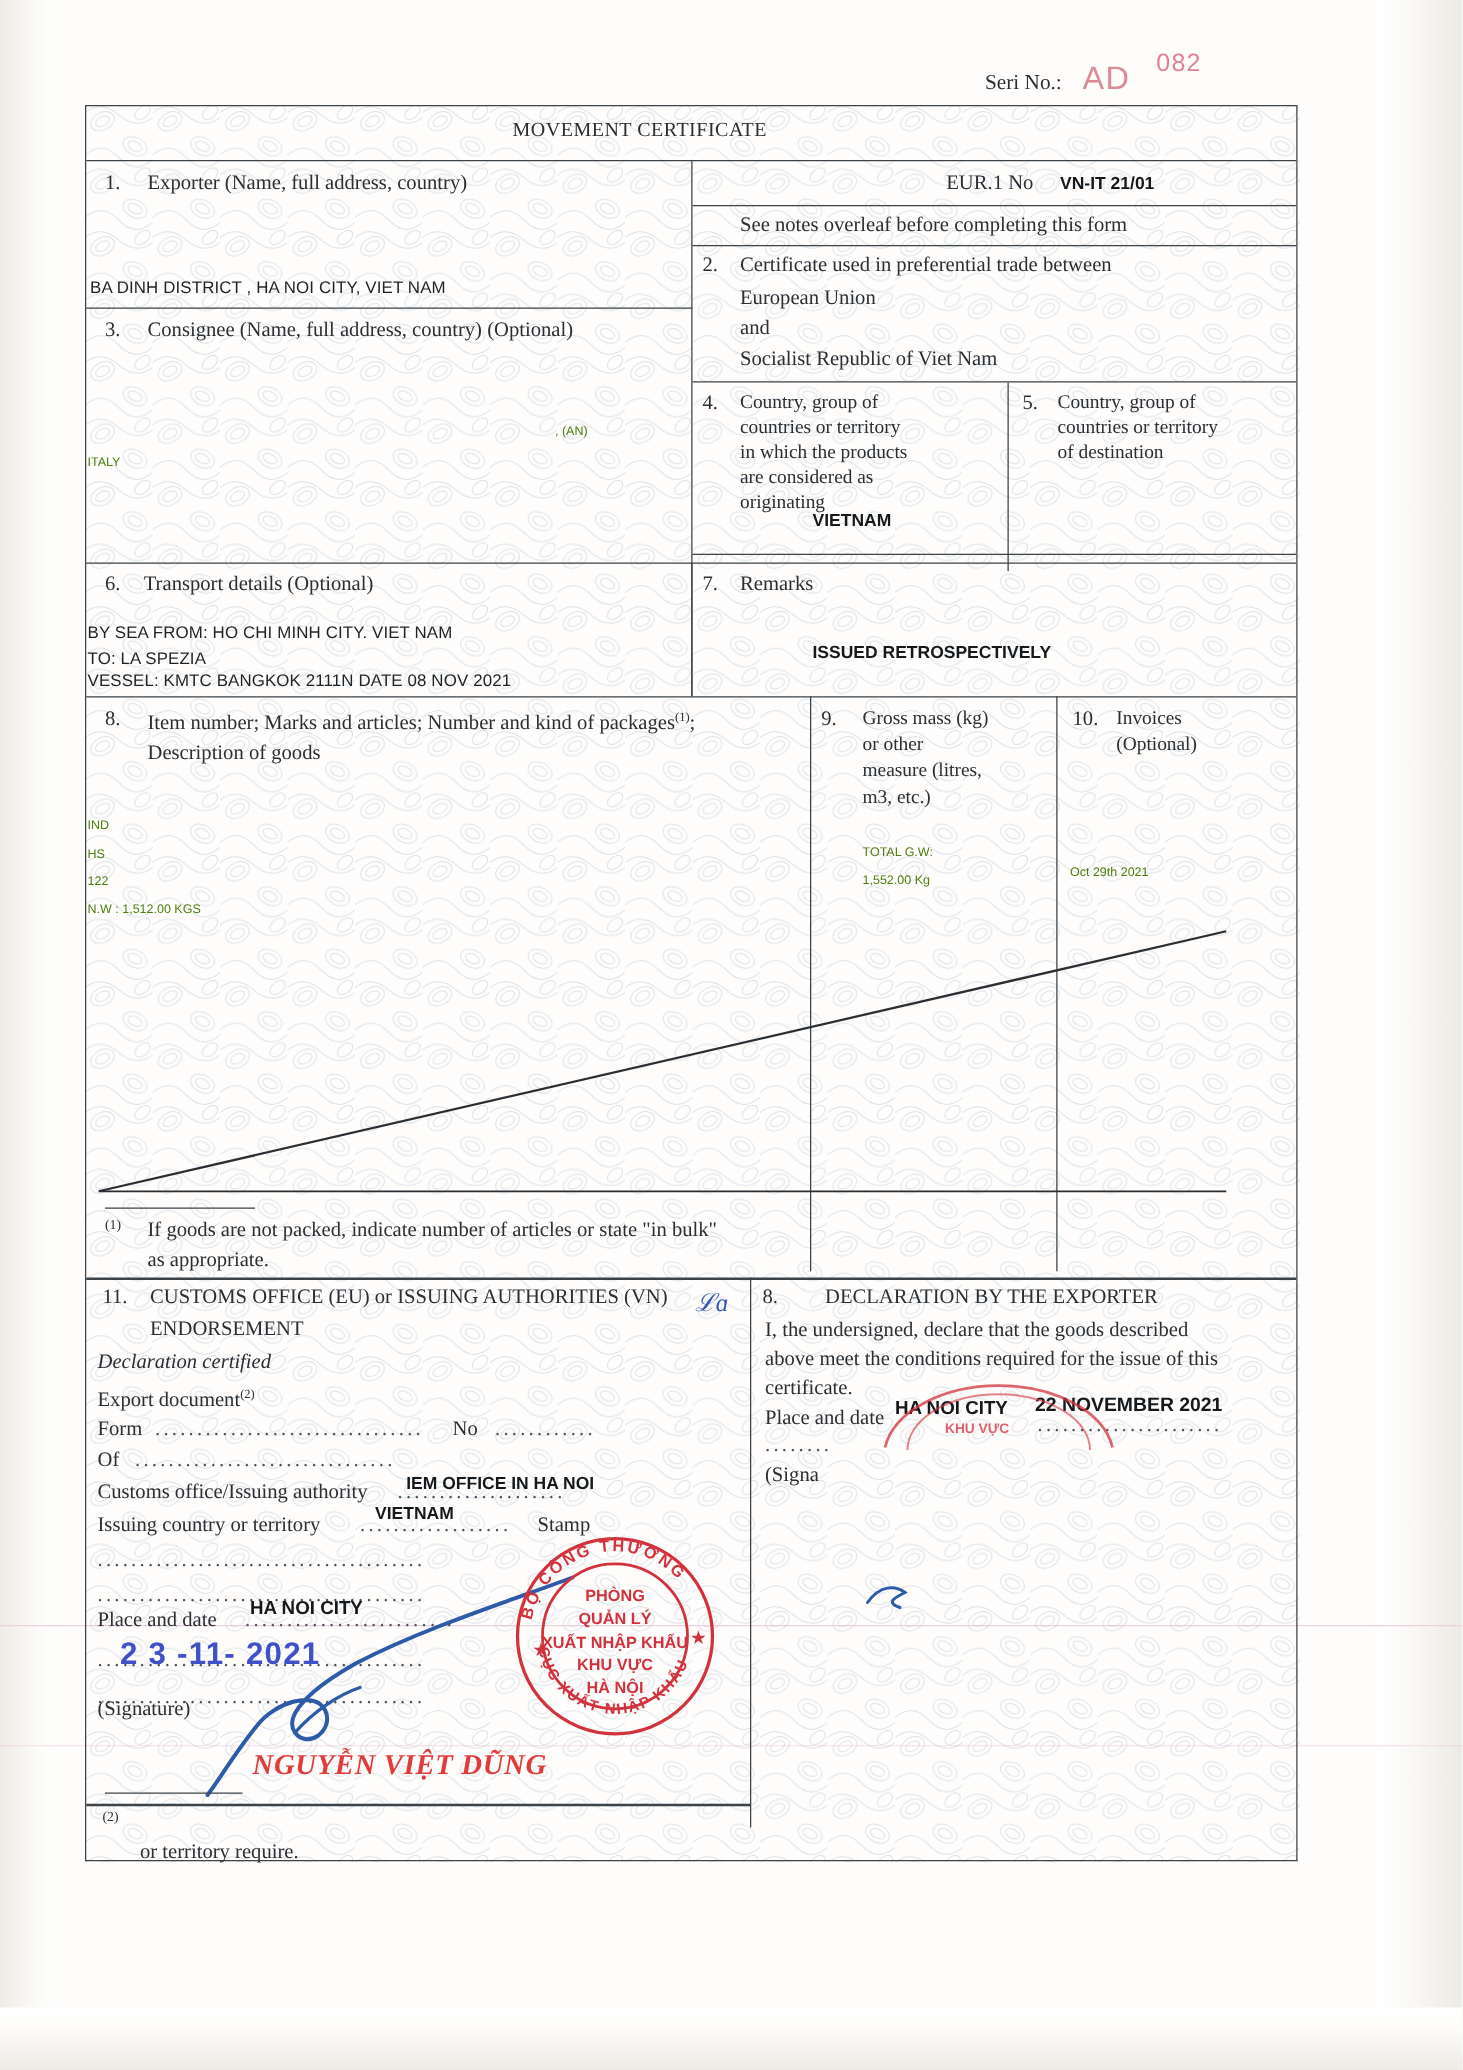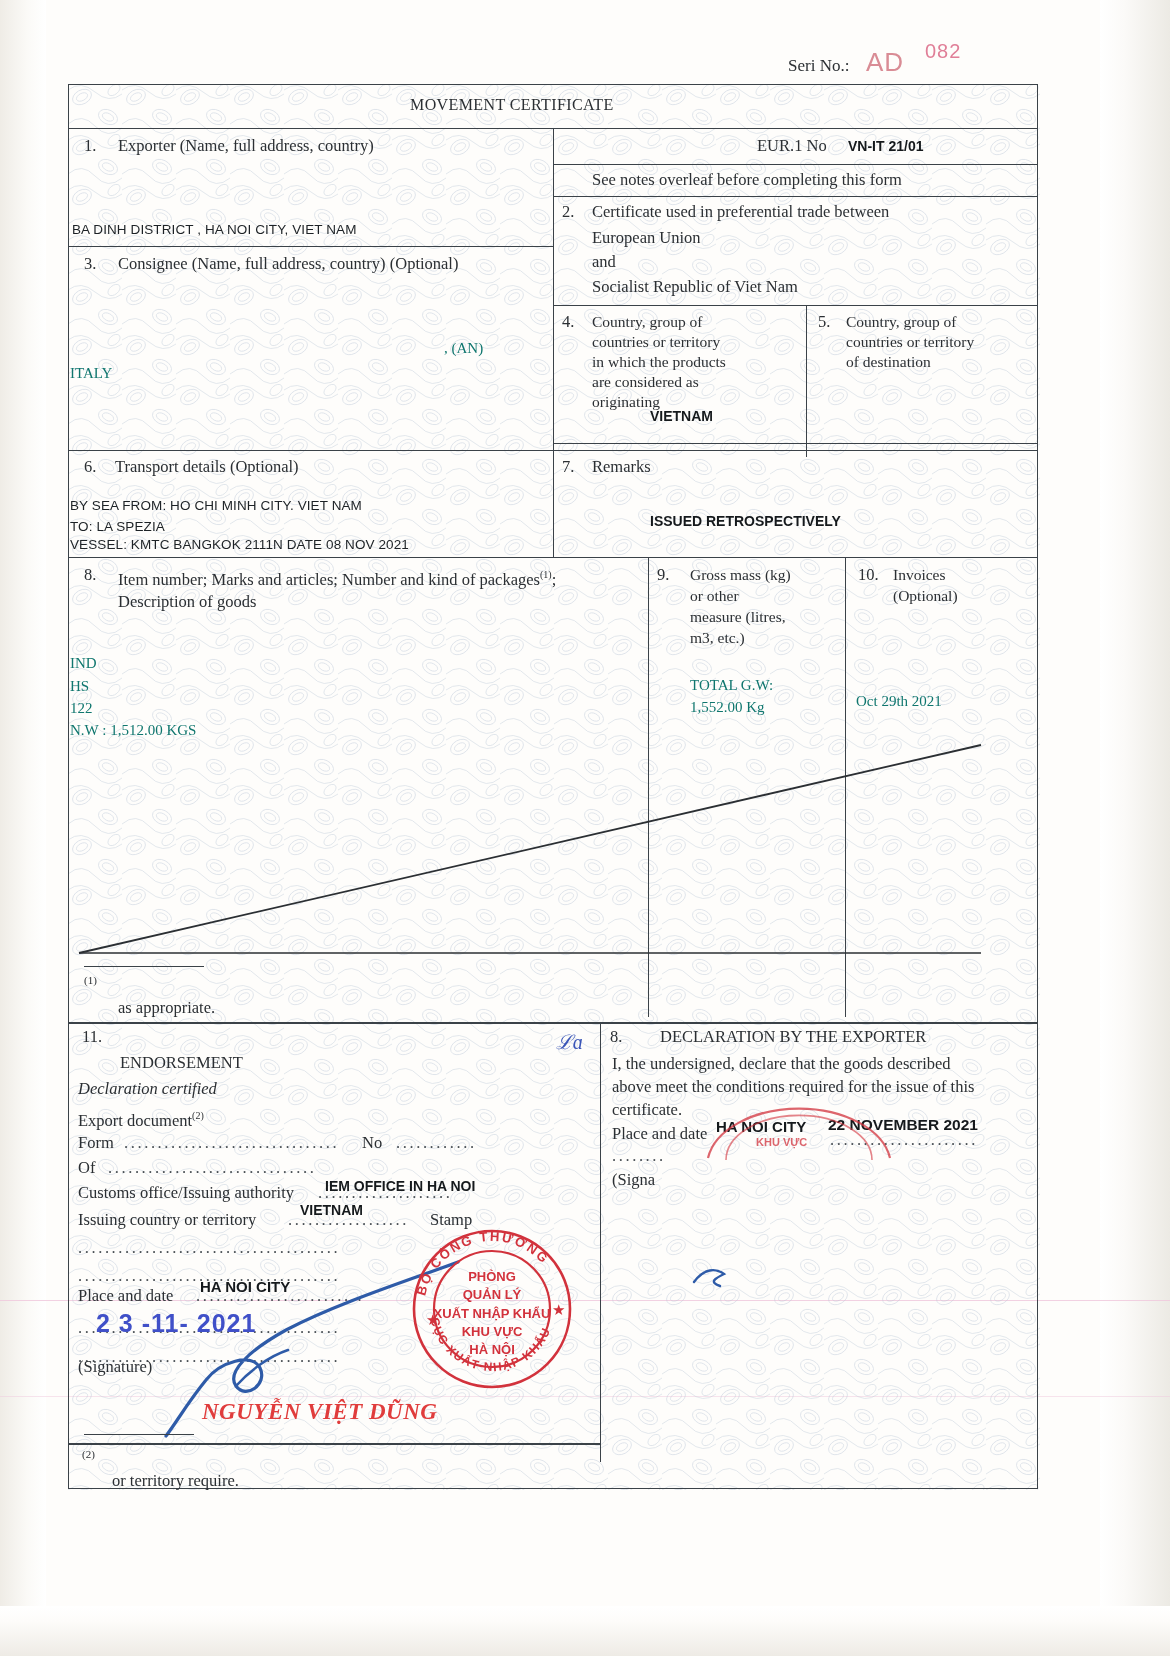--- a/index.html
+++ b/index.html
@@ -35,21 +35,21 @@
 
   .ttl{font-size:16px;letter-spacing:.4px;}
   .lbl{font-size:16.5px;line-height:20px;}
   .lbl-s{font-size:15.5px;line-height:19.5px;}
   .num{font-size:16.5px;}
   .sup{font-size:10px;vertical-align:super;}
 
   
   .typed{font-family:"Liberation Sans",sans-serif;font-size:13.5px;color:#1d2226;letter-spacing:.1px;}
   .typed-b{font-family:"Liberation Sans",sans-serif;font-size:14px;font-weight:bold;color:#15191c;}
-  .typed-m{font-family:Liberation Serif, serif;font-size:15px;color:#0f766e;}
+  .typed-m{font-family:Liberation Sans, sans-serif;font-size:10px;color:#4d7c0f;}
 
   .seri{font-size:17px;}
   .seri-ad{font-family:"Liberation Sans",sans-serif;font-size:26px;color:#d98c95;letter-spacing:1px;}
   .seri-no{font-family:"Liberation Sans",sans-serif;font-size:20px;color:#e07f98;letter-spacing:1px;}
 
   .dots{letter-spacing:2.6px;color:#4a5055;}
   .ital{font-style:italic;}
   .sig-red{font-family:"Liberation Serif",serif;font-weight:bold;font-style:italic;
     font-size:23px;color:#e03c3c;letter-spacing:.5px;}
   .blue-date{font-family:"Liberation Sans",sans-serif;font-weight:bold;font-size:25px;
@@ -177,25 +177,27 @@
   <div class="abs lbl-s" style="left:893px;top:586px;">(Optional)</div>
   <div class="abs typed-m" style="left:856px;top:693px;">Oct 29th 2021</div>
 
   <svg class="abs" style="left:69px;top:735px;width:920px;height:225px;">
     <line x1="10" y1="218" x2="912" y2="10" stroke="#2b2f33" stroke-width="1.8"></line>
     <line x1="10" y1="218" x2="912" y2="218" stroke="#2b2f33" stroke-width="1.4"></line>
   </svg>
 
   <div class="ln hline" style="left:84px;top:966px;width:120px;"></div>
   <div class="abs" style="left:84px;top:974px;font-size:11px;">(1)</div>
+  <div class="abs lbl" style="left:118px;top:974px;">If goods are not packed, indicate number of articles or state "in bulk"</div>
   <div class="abs lbl" style="left:118px;top:998px;">as appropriate.</div>
 
   <div class="ln hline" style="left:69px;top:1022px;width:968px;height:1.6px;"></div>
 
   <div class="abs num" style="left:82px;top:1027px;">11.</div>
+  <div class="abs lbl" style="left:120px;top:1027px;">CUSTOMS OFFICE (EU) or ISSUING AUTHORITIES (VN)</div>
   <div class="abs lbl" style="left:120px;top:1053px;">ENDORSEMENT</div>
   <div class="abs" style="left:556px;top:1028px;font-family:'Liberation Serif',serif;font-style:italic;font-size:20px;color:#3a55b8;">ℒɑ</div>
 
   <div class="abs lbl ital" style="left:78px;top:1079px;">Declaration certified</div>
   <div class="abs lbl" style="left:78px;top:1106px;"><span>Export document</span><span class="sup">(2)</span></div>
 
   <div class="abs lbl" style="left:78px;top:1133px;">Form</div>
   <div class="abs lbl dots" style="left:124px;top:1133px;">................................</div>
   <div class="abs lbl" style="left:362px;top:1133px;">No</div>
   <div class="abs lbl dots" style="left:396px;top:1133px;">............</div>

